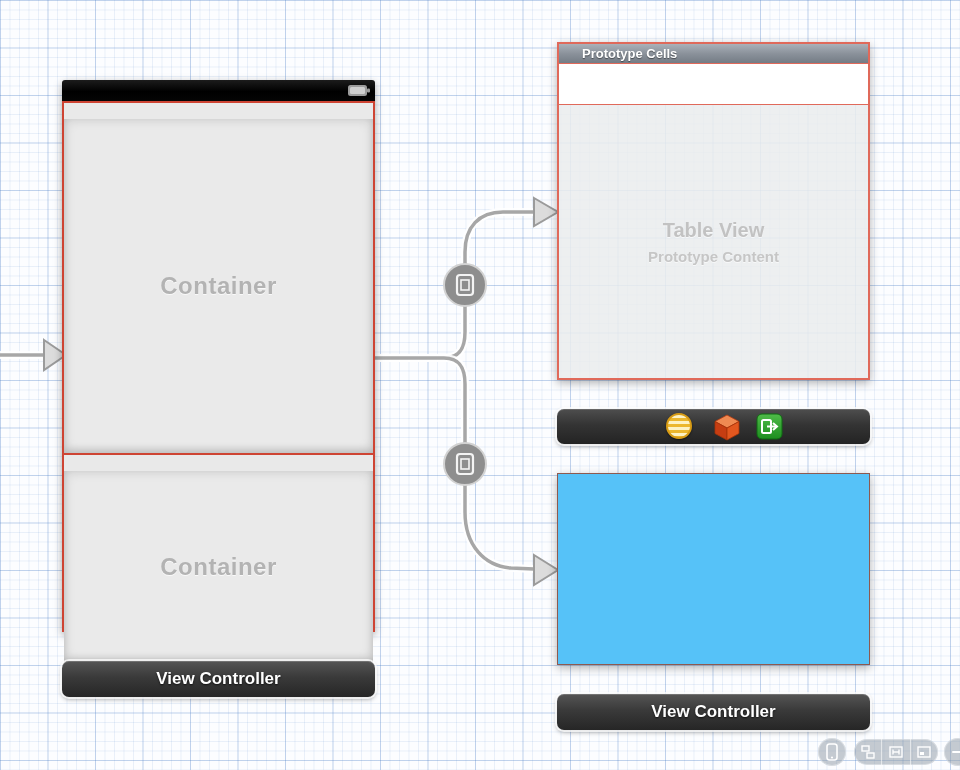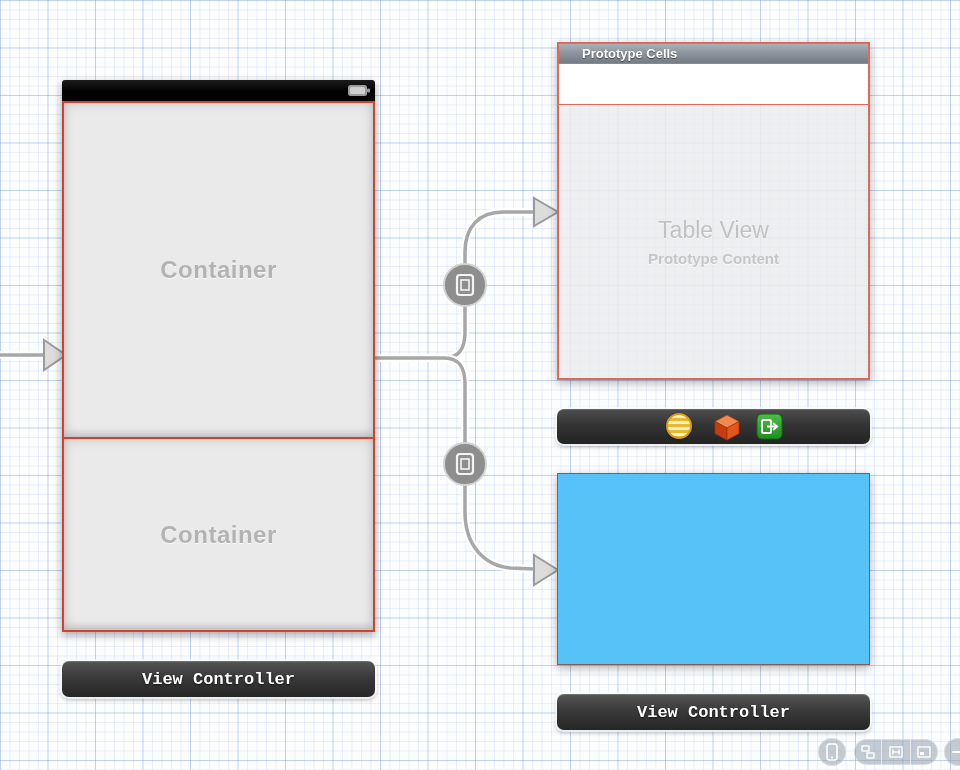--- a/index.html
+++ b/index.html
@@ -20,48 +20,48 @@
   .left-vc{position:absolute;left:62px;top:80px;width:313px;height:552px;z-index:2;
     box-shadow:0 3px 9px rgba(0,0,0,0.35);border-radius:3px 3px 0 0;}
   .status-bar{position:absolute;left:0;top:0;width:100%;height:21px;
     background:linear-gradient(180deg,#1c1c1c 0%,#000 55%,#050505 100%);
     border-radius:3px 3px 0 0;}
   .battery{position:absolute;right:4px;top:4px;}
   .vc-body{position:absolute;left:0;top:21px;right:0;bottom:0;
     border:2px solid #ce4433;background:#e9e9e9;box-sizing:border-box;}
   .container-view{position:relative;width:100%;background:#eaeaea;
     box-shadow:inset 0 0 12px rgba(0,0,0,0.16), inset 0 -4px 7px rgba(0,0,0,0.10);
-    display:flex;align-items:center;justify-content:center;box-sizing:border-box;}
+    display:flex;align-items:center;justify-content:center;box-sizing:border-box;margin-top:16px;}
   .container-view.top{height:336px;border-bottom:2px solid #ce4433;}
   .container-view.bottom{height:191px;}
   .ph-label{font-size:24px;font-weight:bold;color:#b3b3b3;
     text-shadow:0 1px 0 rgba(255,255,255,0.7);letter-spacing:0.5px;}
 
   
   .dock-label{position:absolute;width:313px;height:36px;z-index:2;
     background:linear-gradient(180deg,#555 0%,#3a3a3a 45%,#262626 100%);
     border-radius:7px;display:flex;align-items:center;justify-content:center;
     color:#fff;font-size:17px;font-weight:bold;
     text-shadow:0 1px 2px rgba(0,0,0,0.7);
     box-shadow:0 0 0 2px rgba(255,255,255,0.75), 0 2px 5px rgba(0,0,0,0.4),
-               inset 0 1px 0 rgba(255,255,255,0.18);font-family:Liberation Mono, monospace;}
+               inset 0 1px 0 rgba(255,255,255,0.18);}
   .dock-label.left{left:62px;top:661px;}
   .dock-label.right{left:557px;top:694px;}
 
   
   .table-vc{position:absolute;left:557px;top:42px;width:313px;height:338px;z-index:2;
     border:2px solid #e0695a;box-sizing:border-box;box-shadow:0 3px 9px rgba(0,0,0,0.30);}
   .tv-header{height:19px;line-height:19px;padding-left:23px;
     background:linear-gradient(180deg,#aab1b9 0%,#8b929b 50%,#747c85 100%);
     color:#fff;font-size:13px;font-weight:bold;text-shadow:0 1px 1px rgba(0,0,0,0.45);
     border-bottom:1px solid #e0695a;}
   .tv-cell{height:40px;background:#fff;border-bottom:1px solid #e0695a;}
   .tv-body{height:273px;background:rgba(234,236,238,0.86);
     display:flex;flex-direction:column;align-items:center;justify-content:center;gap:6px;}
-  .tv-title{font-size:23px;font-weight:normal;color:#c2c2c2;
+  .tv-title{font-size:20px;font-weight:bold;color:#c2c2c2;
     text-shadow:0 1px 0 rgba(255,255,255,0.6);}
   .tv-sub{font-size:15px;font-weight:bold;color:#c6c6c6;
     text-shadow:0 1px 0 rgba(255,255,255,0.6);}
 
   
   .dock-bar{position:absolute;left:557px;top:409px;width:313px;height:35px;z-index:2;
     background:linear-gradient(180deg,#4e4e4e 0%,#343434 45%,#232323 100%);
     border-radius:7px;
     box-shadow:0 0 0 2px rgba(255,255,255,0.75), 0 2px 5px rgba(0,0,0,0.4),
                inset 0 1px 0 rgba(255,255,255,0.15);}

